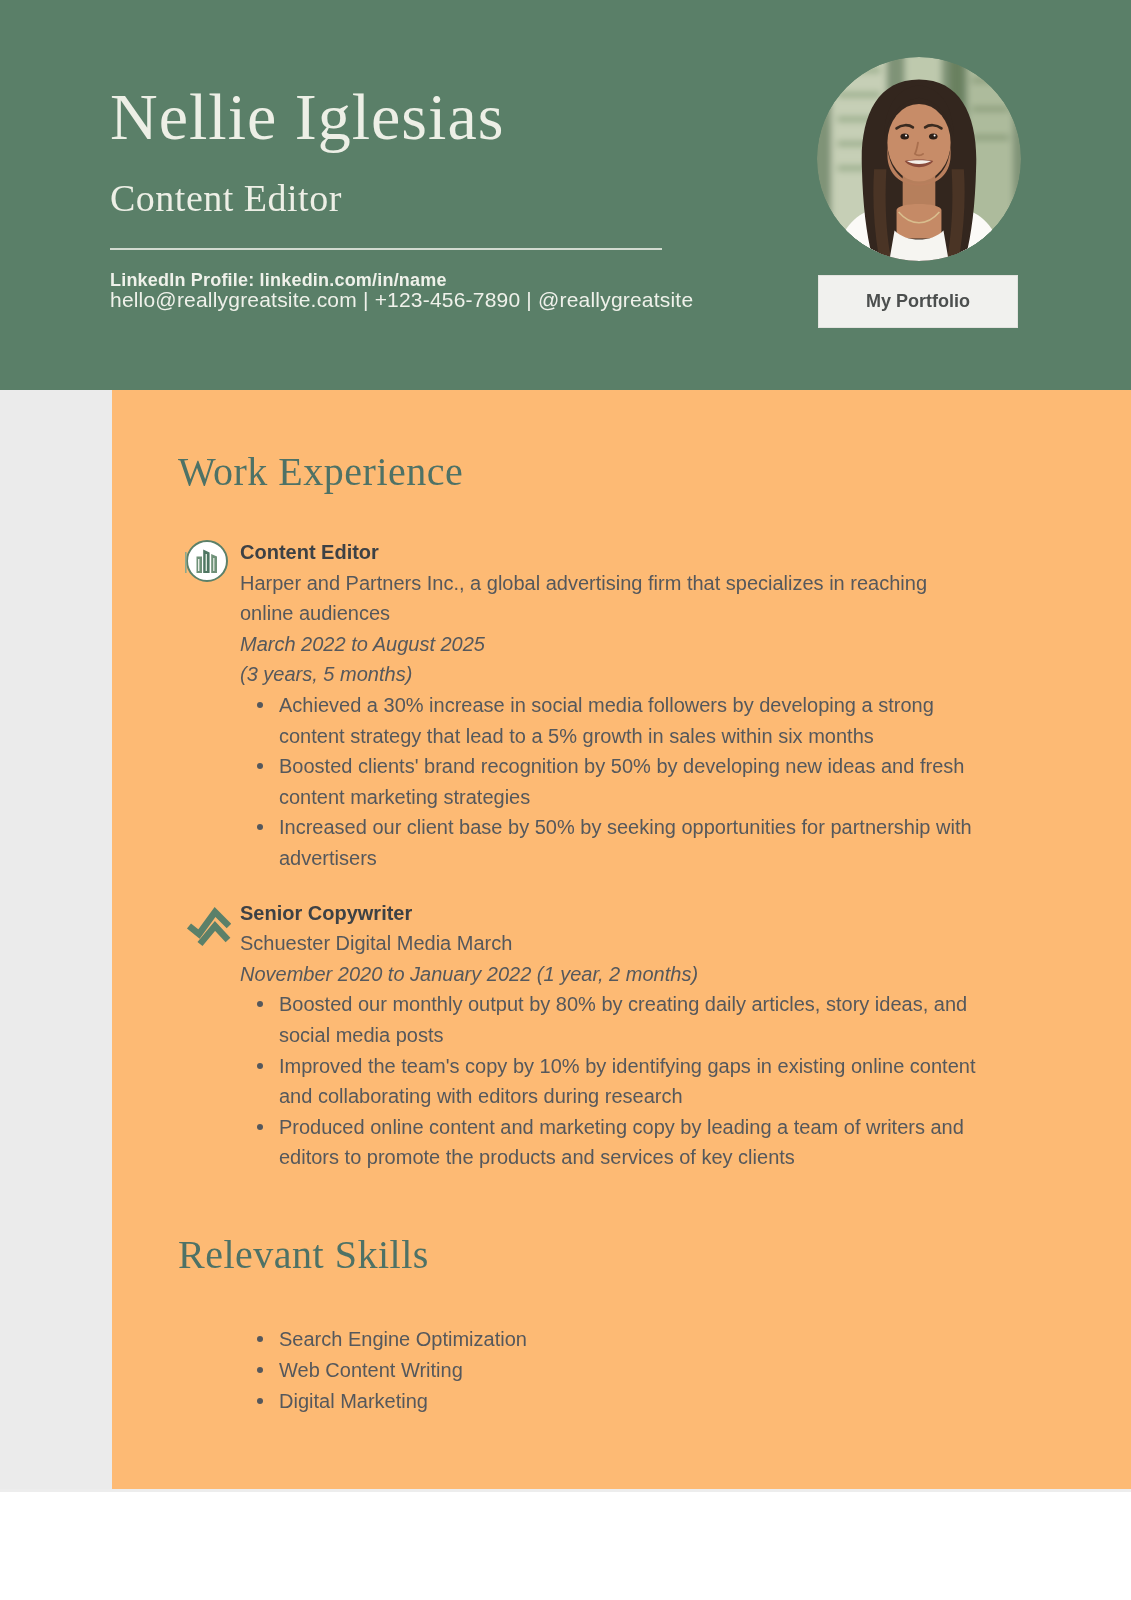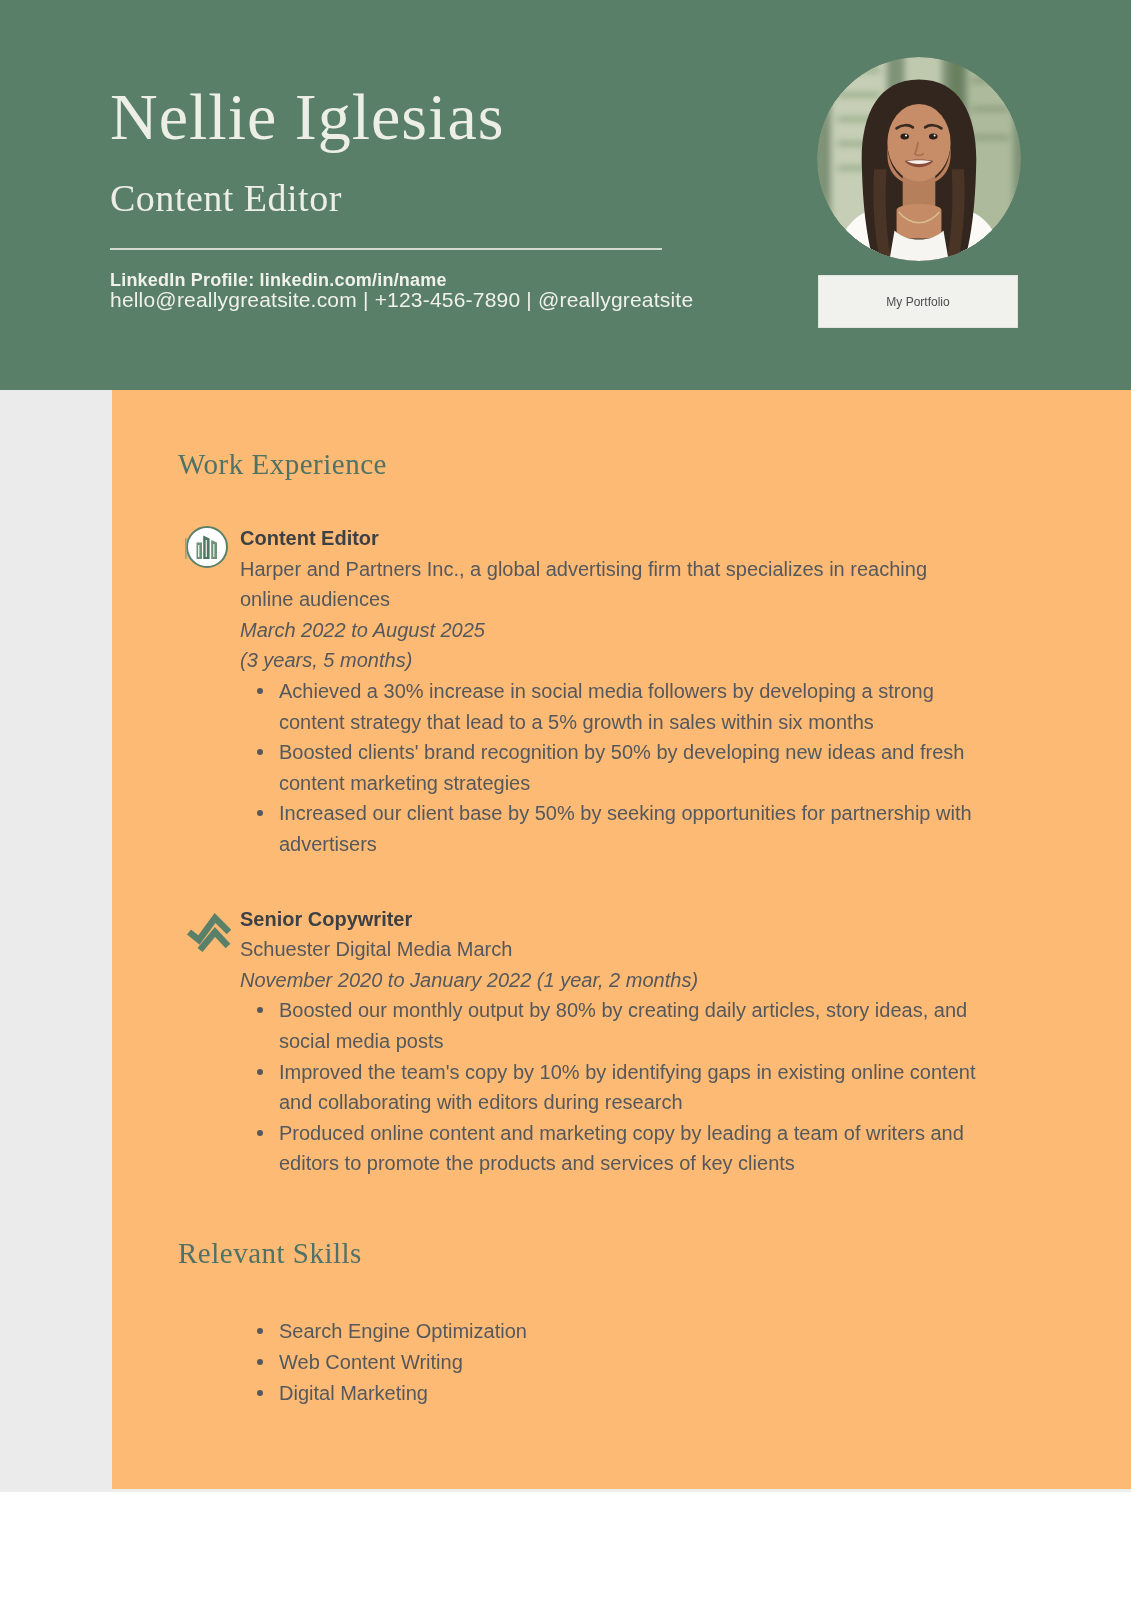--- a/index.html
+++ b/index.html
@@ -39,40 +39,40 @@
   }
   .profile-photo {
     position:absolute; left:817px; top:57px; width:204px; height:204px;
     border-radius:50%; overflow:hidden;
   }
   .profile-photo svg { display:block; }
   .portfolio-btn {
     position:absolute; left:818px; top:275px; width:200px; height:53px;
     background:#f1f1ee; border:1px solid #e3e3df;
     display:flex; align-items:center; justify-content:center;
-    font-size:12px; font-weight:normal; color:#4c4f4e; cursor:pointer;
+    font-size:18px; font-weight:bold; color:#4c4f4e; cursor:pointer;
   }
 
   
   .side-strip {
     position:absolute; left:0; top:390px; width:112px; height:1210px;
     background:#ebebeb;
   }
   .main {
     position:absolute; left:0; top:390px; width:1131px;
   }
   .section-heading {
     margin:58px 8px 0 178px;
     font-family:"Liberation Serif", serif; font-weight:400;
-    font-size:29px; color:#4e7266; letter-spacing:0.5px;
+    font-size:40px; color:#4e7266; letter-spacing:0.5px;
   }
   .job {
     display:flex; margin:42px 110px 0 185px;
   }
-  .job + .job { margin-top:44px; }
+  .job + .job { margin-top:24px; }
   .job-icon { flex:none; width:45px; margin-right:10px; padding-top:2px; }
   .job-body {
     font-size:20px; line-height:30.6px; color:#55585c; max-width:760px;
   }
   .job-title { font-weight:bold; color:#3d4145; }
   .job-company { max-width:715px; }
   .job-dates, .job-duration { font-style:italic; }
   ul.bullets { list-style:none; margin:0; padding:0; }
   ul.bullets li { position:relative; padding-left:39px; max-width:760px; }
   ul.bullets li::before {

